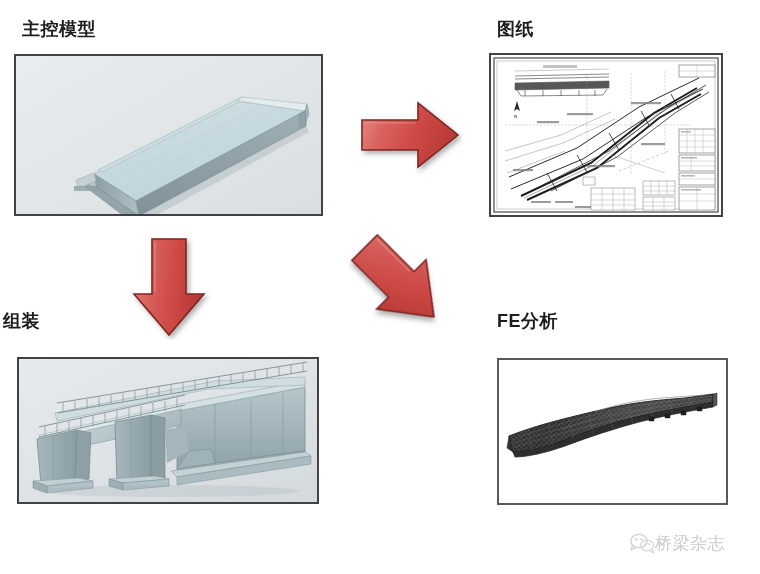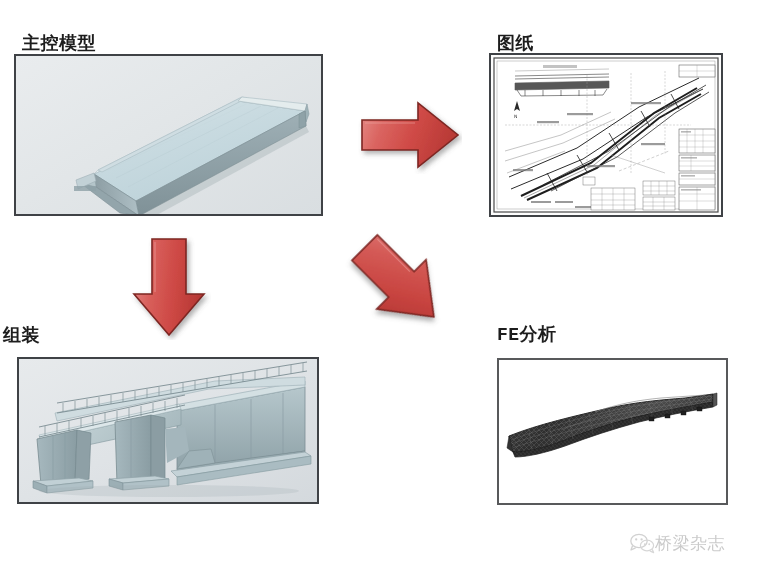--- a/index.html
+++ b/index.html
@@ -25,26 +25,25 @@
 
   
   .sect-title {
     position: absolute;
     font-size: 18px;
     font-weight: bold;
     color: #1d1d1d;
     letter-spacing: 0.5px;
     white-space: nowrap;
     line-height: 1;
-    margin-top: 14px;
   }
   #title-model   { left: 22px;  top: 20px; }
   #title-drawing { left: 497px; top: 20px; }
   #title-assembly{ left: 3px;  top: 312px; }
-  #title-fe      { left: 497px; top: 312px; font-family: Liberation Mono, monospace; }
+  #title-fe      { left: 497px; top: 312px; }
 
   
   .panel {
     position: absolute;
     box-sizing: border-box;
     border: 2px solid #3f4246;
     overflow: hidden;
   }
   #panel-model {
     left: 14px; top: 54px; width: 309px; height: 162px;

